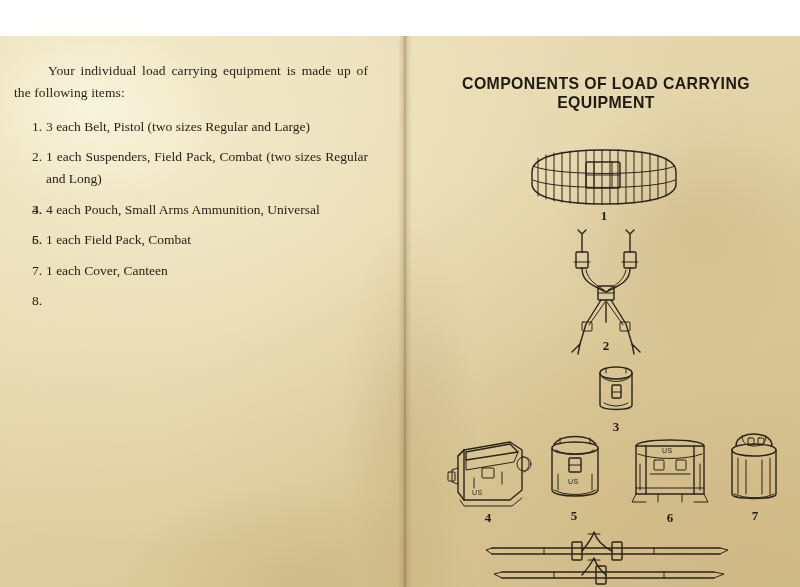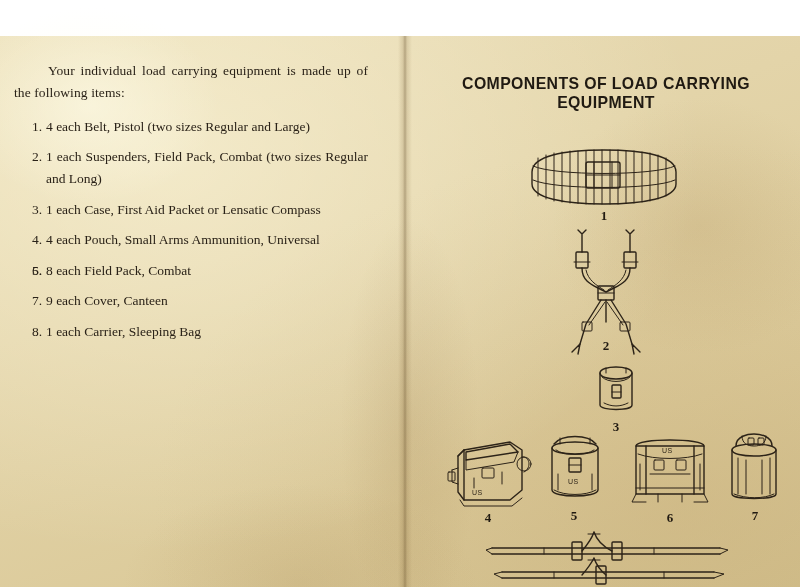--- a/index.html
+++ b/index.html
@@ -177,48 +177,46 @@
 
   <div id="gutter"></div>
 
   <div id="left-page">
 
     <p id="intro-paragraph" class="body-text">Your individual load carrying equipment is made up of the following items:</p>
 
     <ul id="items-list">
       <li>
         <span class="num">1.</span>
-        <span>4 each Belt, Pistol (two sizes Regular and Large)</span>
+        <span>3 each Belt, Pistol (two sizes Regular and Large)</span>
       </li>
       <li>
         <span class="num">2.</span>
         <span>1 each Suspenders, Field Pack, Combat (two sizes Regular and Long)</span>
       </li>
       <li>
         <span class="num">3.</span>
-        <span>1 each Case, First Aid Packet or Lensatic Compass</span>
       </li>
       <li>
         <span class="num">4.</span>
         <span>4 each Pouch, Small Arms Ammunition, Universal</span>
       </li>
       <li>
         <span class="num">5.</span>
       </li>
       <li>
         <span class="num">6.</span>
-        <span>8 each Field Pack, Combat</span>
+        <span>1 each Field Pack, Combat</span>
       </li>
       <li>
         <span class="num">7.</span>
-        <span>9 each Cover, Canteen</span>
+        <span>1 each Cover, Canteen</span>
       </li>
       <li>
         <span class="num">8.</span>
-        <span>1 each Carrier, Sleeping Bag</span>
       </li>
     </ul>
 
   </div>
 
   <div id="right-page">
 
     <div id="plate-title">COMPONENTS OF LOAD CARRYING EQUIPMENT</div>
 
     <div id="figure-area">

